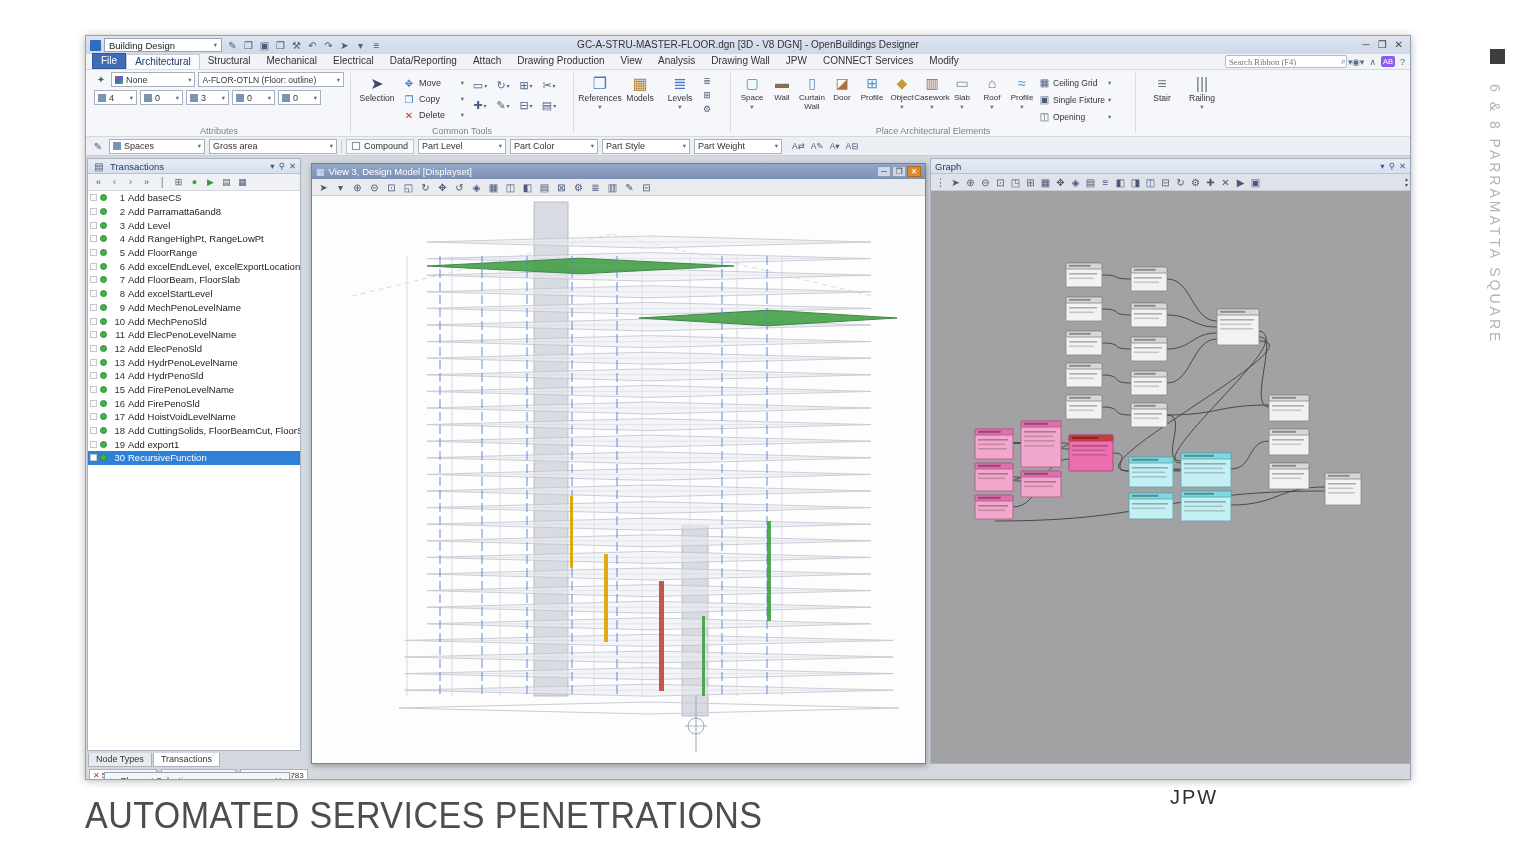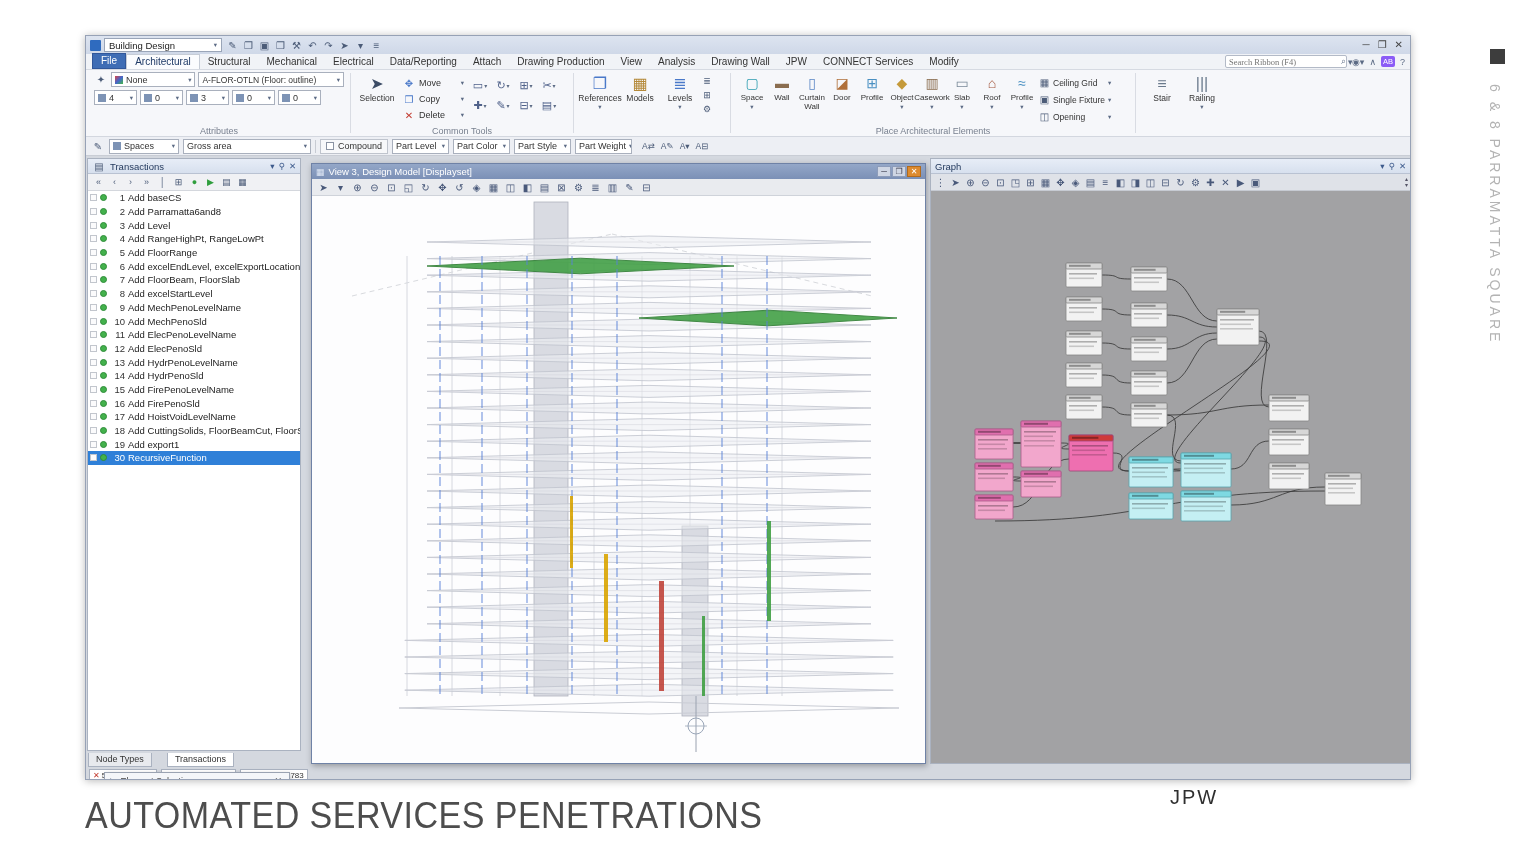--- a/index.html
+++ b/index.html
@@ -31,21 +31,21 @@
 .abbadge{background:#8b5cf6;color:#fff;font-size:7.5px;padding:0 2px;border-radius:2px;line-height:11px}
 
 
 .ribbon{position:absolute;left:0;top:34px;width:100%;height:67px;background:#f6f7fa;border-bottom:1px solid #d3d7df;display:flex;align-items:stretch;padding-left:4px}
 .vsep{width:1px;background:#d9dce3;margin:3px 2px}
 .rgroup{position:relative;padding:2px 4px 12px}
 .gcap{position:absolute;bottom:0;left:0;width:100%;text-align:center;font-size:9px;color:#78808f;white-space:nowrap}
 .rrow{display:flex;align-items:center;gap:3px;margin-bottom:3px}
 .combo{display:flex;align-items:center;background:#fff;border:1px solid #a9b0bd;height:15px;font-size:9px;color:#333;padding:0 3px;gap:3px;white-space:nowrap;overflow:hidden}
 .carr{font-size:6.5px;color:#5c6b85;margin-left:auto;flex:none}
-.w72{width:88px}.w150{width:152px}.w43{width:43px}.w84{width:70px}.w130{width:128px}.w66{width:57px}
+.w72{width:88px}.w150{width:152px}.w43{width:43px}.w84{width:96px}.w130{width:128px}.w66{width:88px}
 .swatch{width:8px;height:8px;background:linear-gradient(135deg,#d44,#46c,#4b4);flex:none}
 .sq{width:8px;height:8px;background:#7d93b5;flex:none}
 .micon{width:14px;text-align:center;font-size:10px;color:#4c5c78;flex:none}
 .bigbtn{width:40px;display:flex;flex-direction:column;align-items:center;font-size:8.5px;color:#333;text-align:center;line-height:1.08;padding-top:2px;flex:none}
 .bigbtn .bicon{font-size:16px;line-height:19px;height:20px}
 .bigbtn .barr{display:none;font-size:6.5px;color:#5c6b85}
 .bigbtn .barr.show{display:block}
 .bigrow{display:flex}
 .g-common{display:flex;gap:5px}
 .stack3 .srow{display:flex;align-items:center;height:16px;font-size:9px;color:#333;gap:3px;width:62px}
@@ -80,21 +80,21 @@
 .ticon{width:15px;height:14px;display:flex;align-items:center;justify-content:center;font-size:9px;color:#4c5c78}
 .ticon.green{color:#2f9e3d}
 .tlist{flex:1;overflow:hidden;background:#fff}
 .trow{display:flex;align-items:center;height:13.7px;font-size:9.5px;color:#222;padding-left:2px;gap:3px}
 .trow .exp{width:7px;height:7px;border:1px solid #c2c6cd;background:#fbfbfc;flex:none}
 .trow .dot{width:7px;height:7px;border-radius:50%;background:#43b14c;border:1px solid #2e8d38;flex:none}
 .trow .num{width:15px;text-align:right;color:#333;flex:none}
 .trow .lbl{white-space:nowrap;overflow:hidden}
 .trow.selected{background:#2f80d8}
 .trow.selected .num,.trow.selected .lbl{color:#fff}
-.ptabs{position:absolute;left:2px;top:597px;display:flex;gap:15px}
+.ptabs{position:absolute;left:2px;top:597px;display:flex;gap:1px}
 .ptab{font-size:9px;color:#333;background:#e8eaee;border:1px solid #aab2c0;border-top:none;padding:1px 7px 2px}
 .ptab.active{background:#fff}
 
 
 .statusrow{position:absolute;left:3px;top:613px;display:flex;gap:4px}
 .sbox{display:flex;align-items:center;gap:2px;background:#fff;border:1px solid #aab2c0;height:13px;padding:0 3px;font-size:8px;color:#333}
 .sbox .rx{color:#c23a2e;font-size:8px}
 
 
 .vwin{position:absolute;left:225px;top:7px;width:615px;height:601px;background:#fff;border:1px solid #6f82a6;box-shadow:1px 2px 6px rgba(0,0,0,.3);display:flex;flex-direction:column}
@@ -148,29 +148,30 @@
           <span class="qicon">❐</span>
           <span class="qicon">▣</span>
           <span class="qicon">❒</span>
           <span class="qicon">⚒</span>
           <span class="qicon">↶</span>
           <span class="qicon">↷</span>
           <span class="qicon">➤</span>
           <span class="qicon">▾</span>
           <span class="qicon">≡</span>
         </span>
+      <div class="tb-title">GC-A-STRU-MASTER-FLOOR.dgn [3D - V8 DGN] - OpenBuildings Designer</div>
       <div class="winbtns">
         <span>─</span>
         <span>❐</span>
         <span>✕</span>
       </div>
     </div>
 
     <div class="tabsrow">
-      <span style="display:flex;align-items:flex-end">
+      <span style="display:flex;align-items:center">
           <span class="rtab file">File</span>
           <span class="rtab active">Architectural</span>
           <span class="rtab">Structural</span>
           <span class="rtab">Mechanical</span>
           <span class="rtab">Electrical</span>
           <span class="rtab">Data/Reporting</span>
           <span class="rtab">Attach</span>
           <span class="rtab">Drawing Production</span>
           <span class="rtab">View</span>
           <span class="rtab">Analysis</span>

